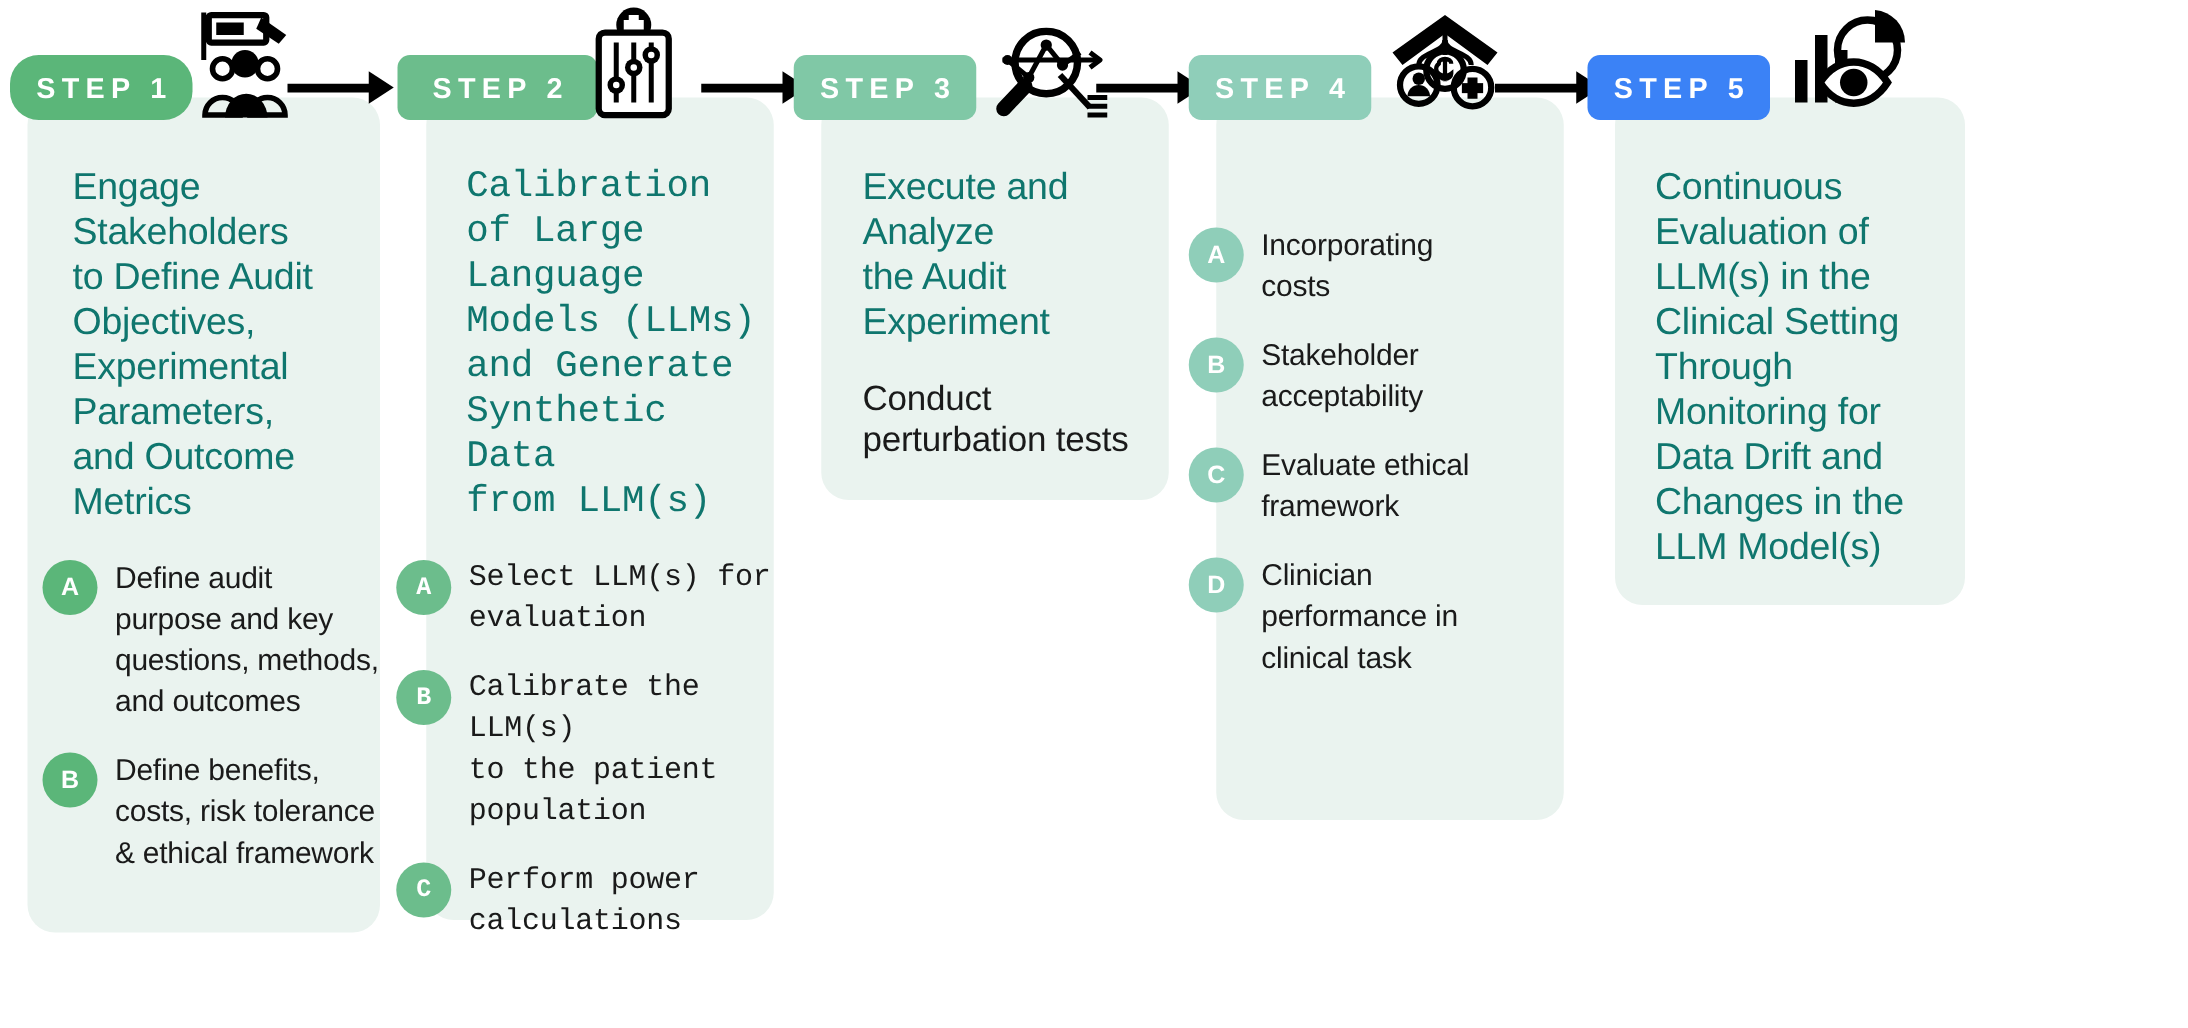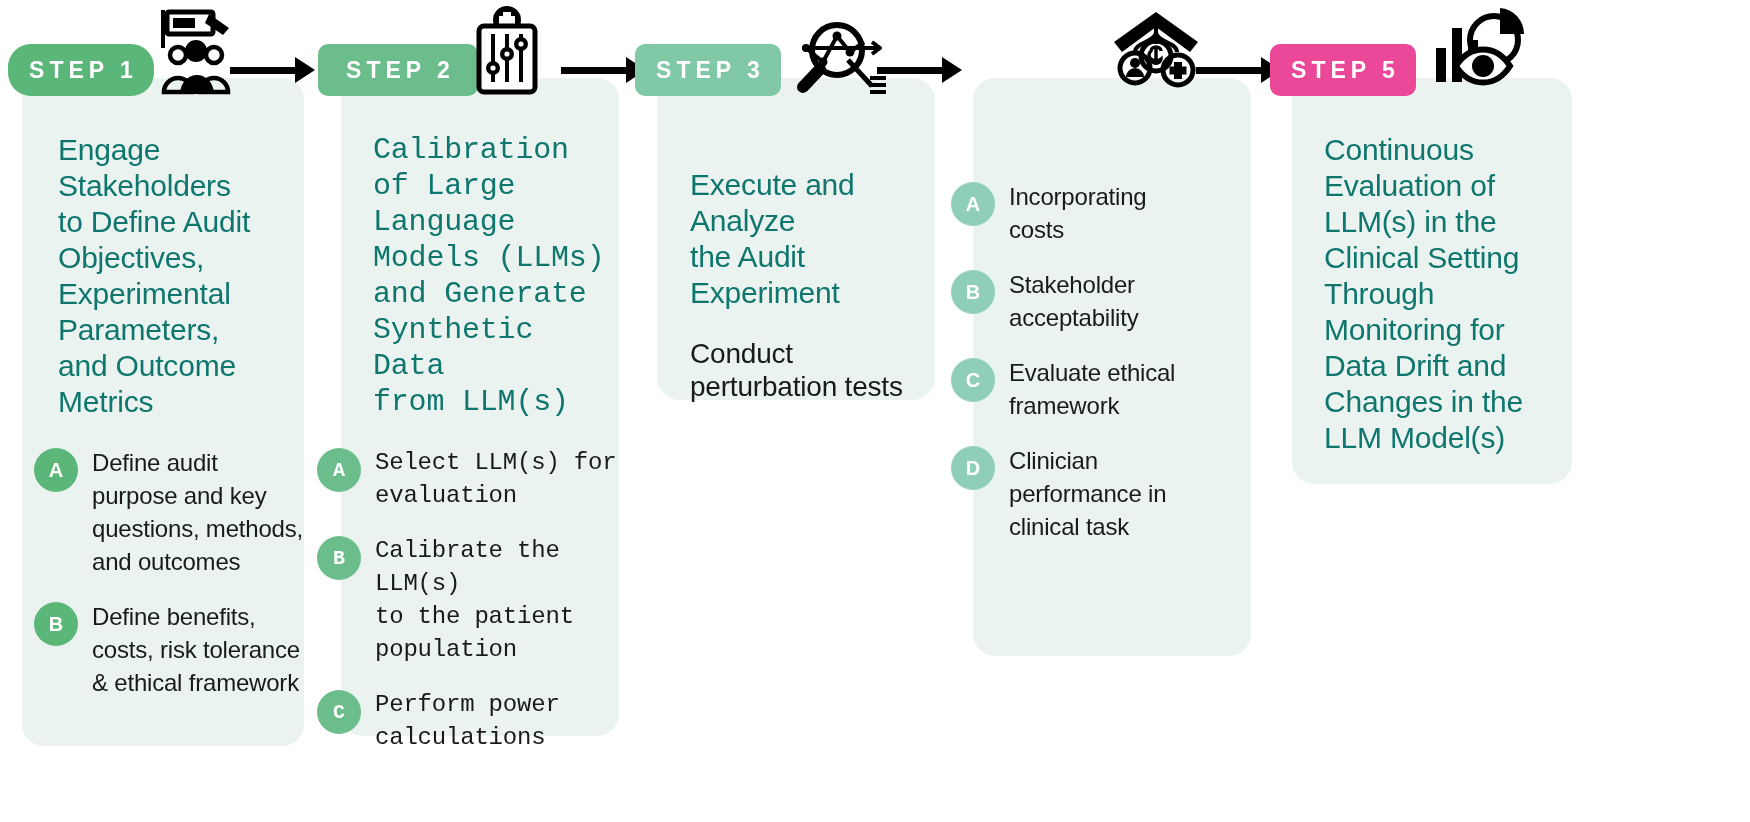--- a/index.html
+++ b/index.html
@@ -153,21 +153,24 @@
 
   <div class="step-pill" style="left:8px;  top:44px; width:146px; background:#5bb679;border-radius:23px;">
     <span class="pill-label">STEP 1</span>
   </div>
   <div class="step-pill" style="left:318px;top:44px; width:160px; background:#6cbd8c;">
     <span class="pill-label">STEP 2</span>
   </div>
   <div class="step-pill" style="left:635px;top:44px; width:146px; background:#80c8a6;">
     <span class="pill-label">STEP 3</span>
   </div>
-  <div class="step-pill" style="left:1270px;top:44px;width:146px; background:#ec4899;">
+  <div class="step-pill" style="left:951px;top:44px; width:146px; background:#8fceb9;">
+    <span class="pill-label">STEP 4</span>
+  </div>
+  <div class="step-pill" style="left:1270px;top:44px;width:146px; background:#3b82f6;">
     <span class="pill-label">STEP 5</span>
   </div>
 
   <div class="icon" style="left:155px; top:8px; width:82px; height:90px;">
     <svg width="82" height="90" viewBox="0 0 82 90" fill="none">
       <rect x="6" y="2" width="4" height="38" fill="#000"></rect>
       <rect x="12" y="4" width="46" height="22" rx="2" stroke="#000" stroke-width="5" fill="none"></rect>
       <rect x="18" y="10" width="22" height="10" fill="#000"></rect>
       <path d="M54 6 L74 20 L68 27 L50 15 Z" fill="#000"></path>
       <circle cx="41" cy="43" r="11" fill="#000"></circle>
@@ -289,21 +292,21 @@
 population</div>
       </div>
       <div class="subitem">
         <div class="badge" style="background:#6cbd8c;">C</div>
         <div class="subtext">Perform power
 calculations</div>
       </div>
     </div>
   </div>
 
-  <div class="content" style="left:690px; top:132px; width:250px;margin-top:35px;">
+  <div class="content" style="left:690px; top:132px; width:250px;">
     <div class="title">Execute and
 Analyze
 the Audit
 Experiment</div>
     <div class="plaintext">Conduct
 perturbation tests</div>
   </div>
 
   <div class="content" style="left:1007px; top:132px; width:250px;">
     <div class="sublist" style="margin-left:-56px; margin-top:48px;">

